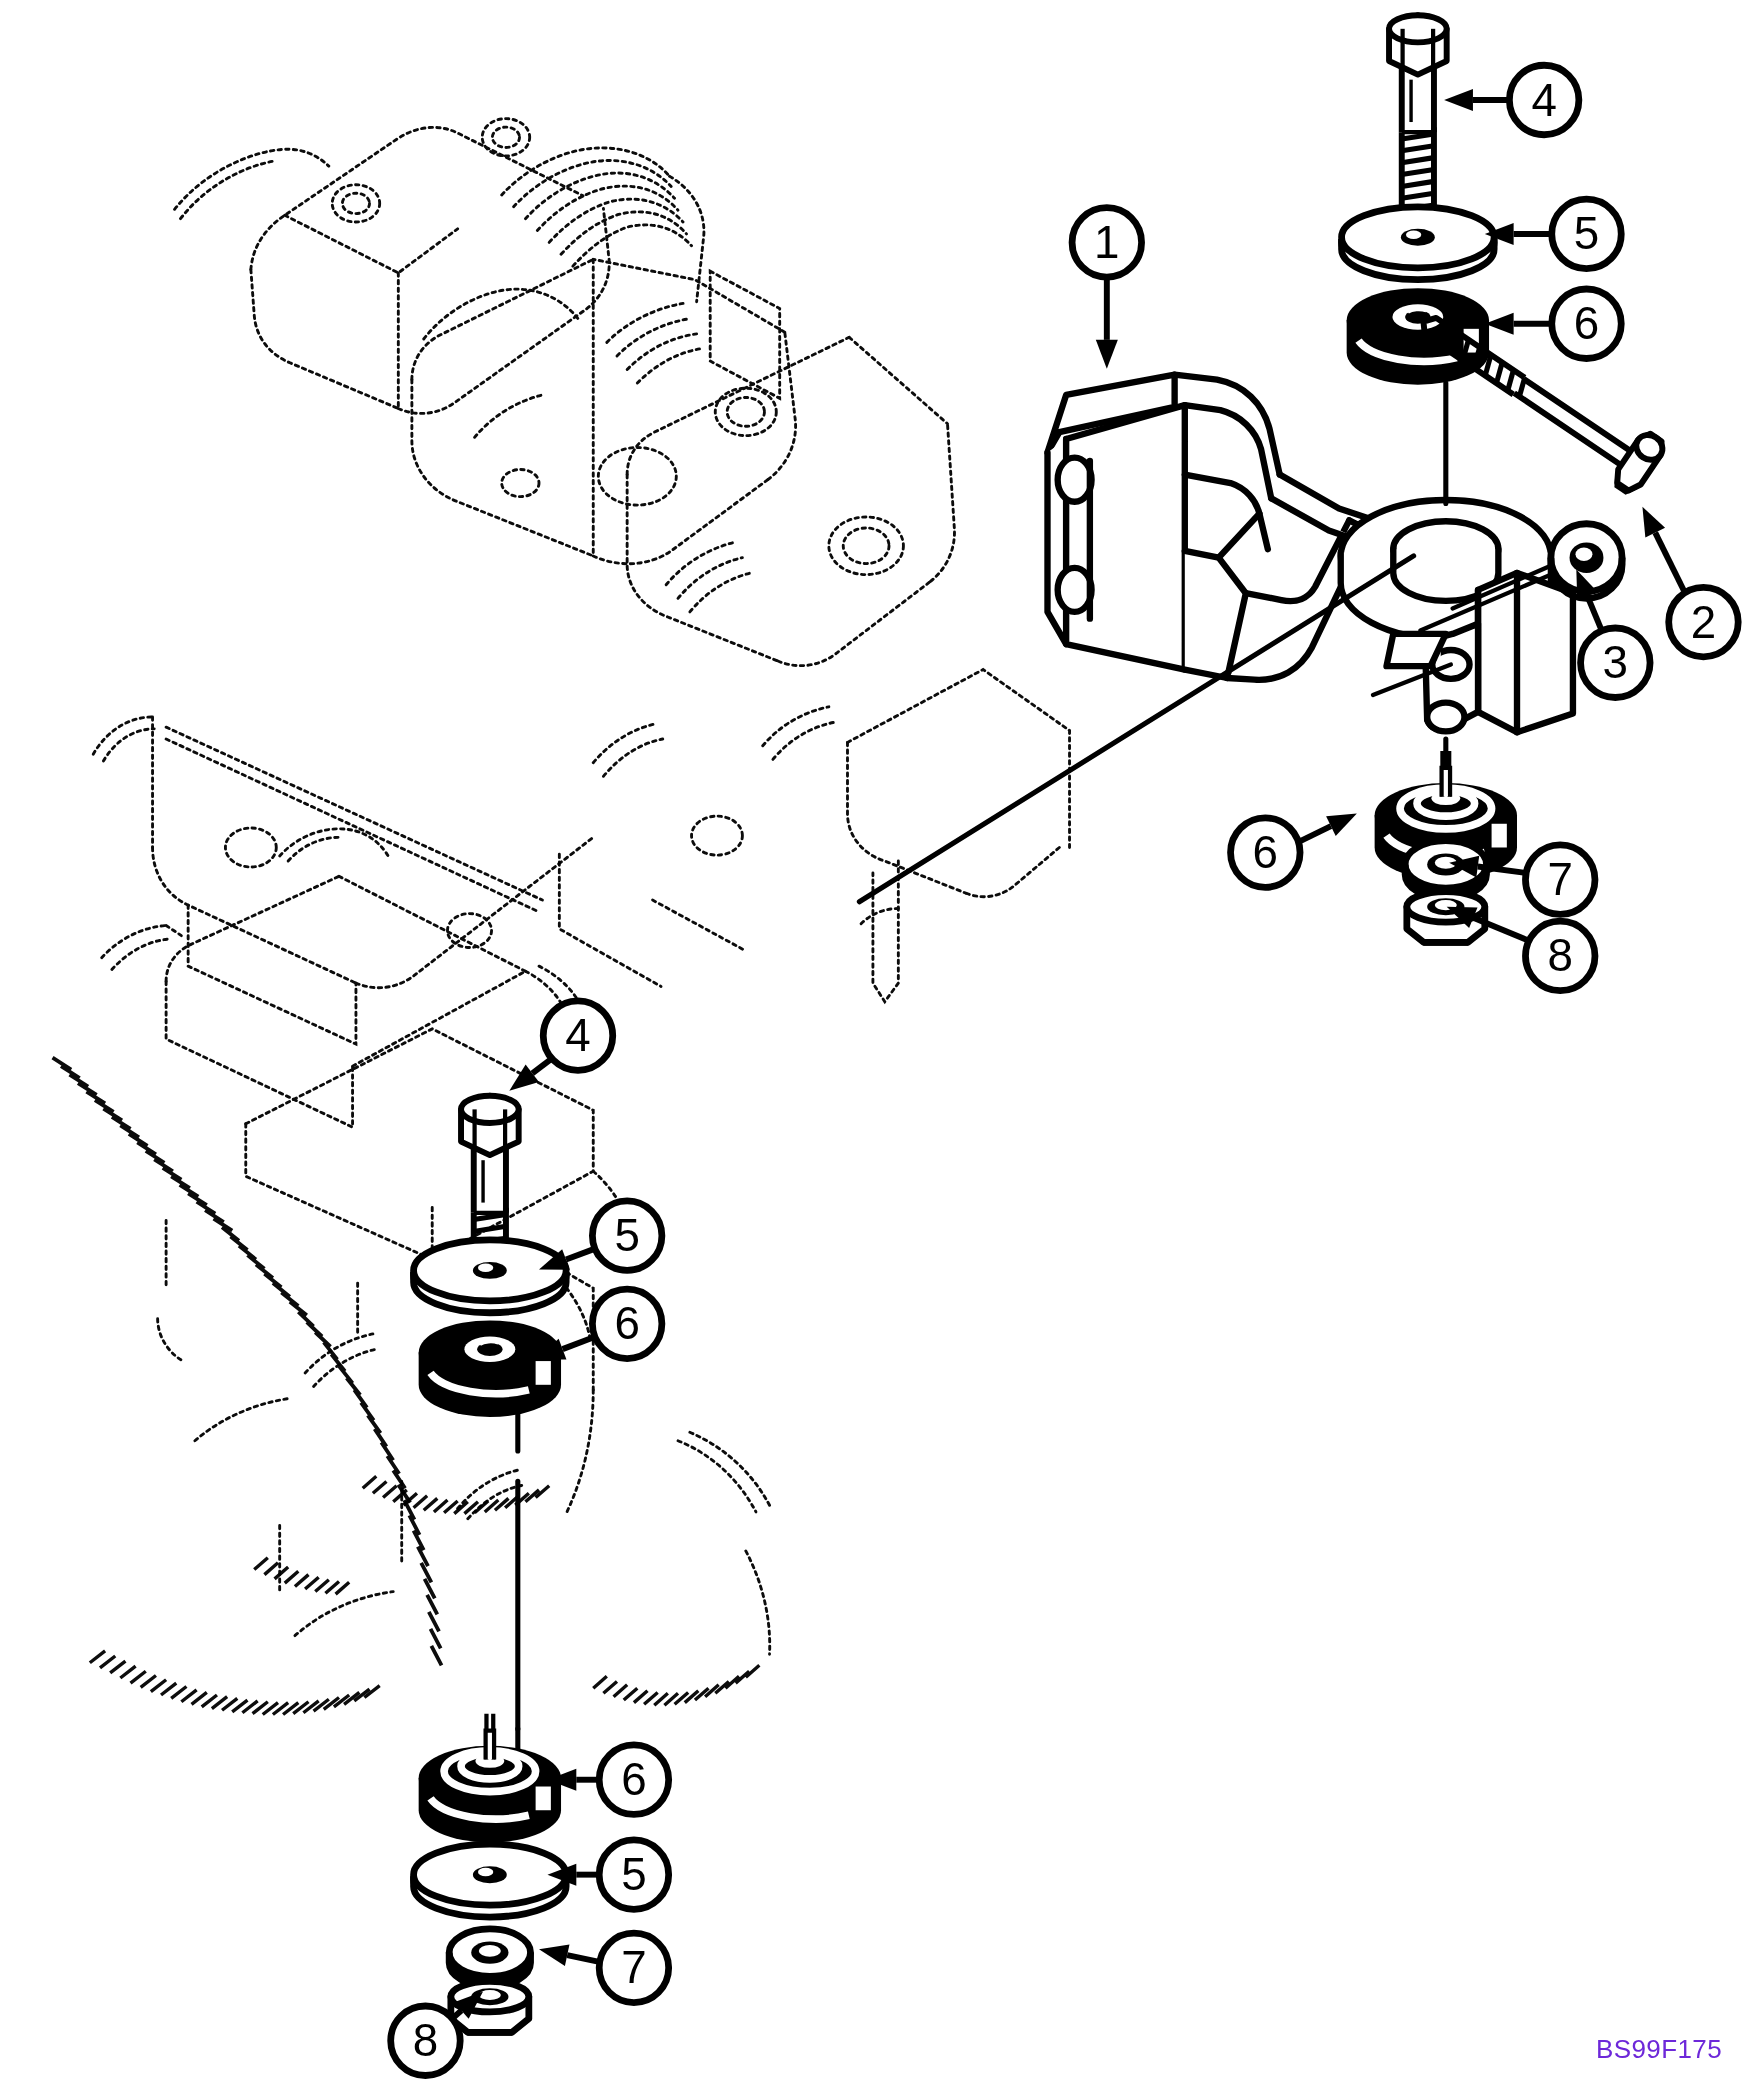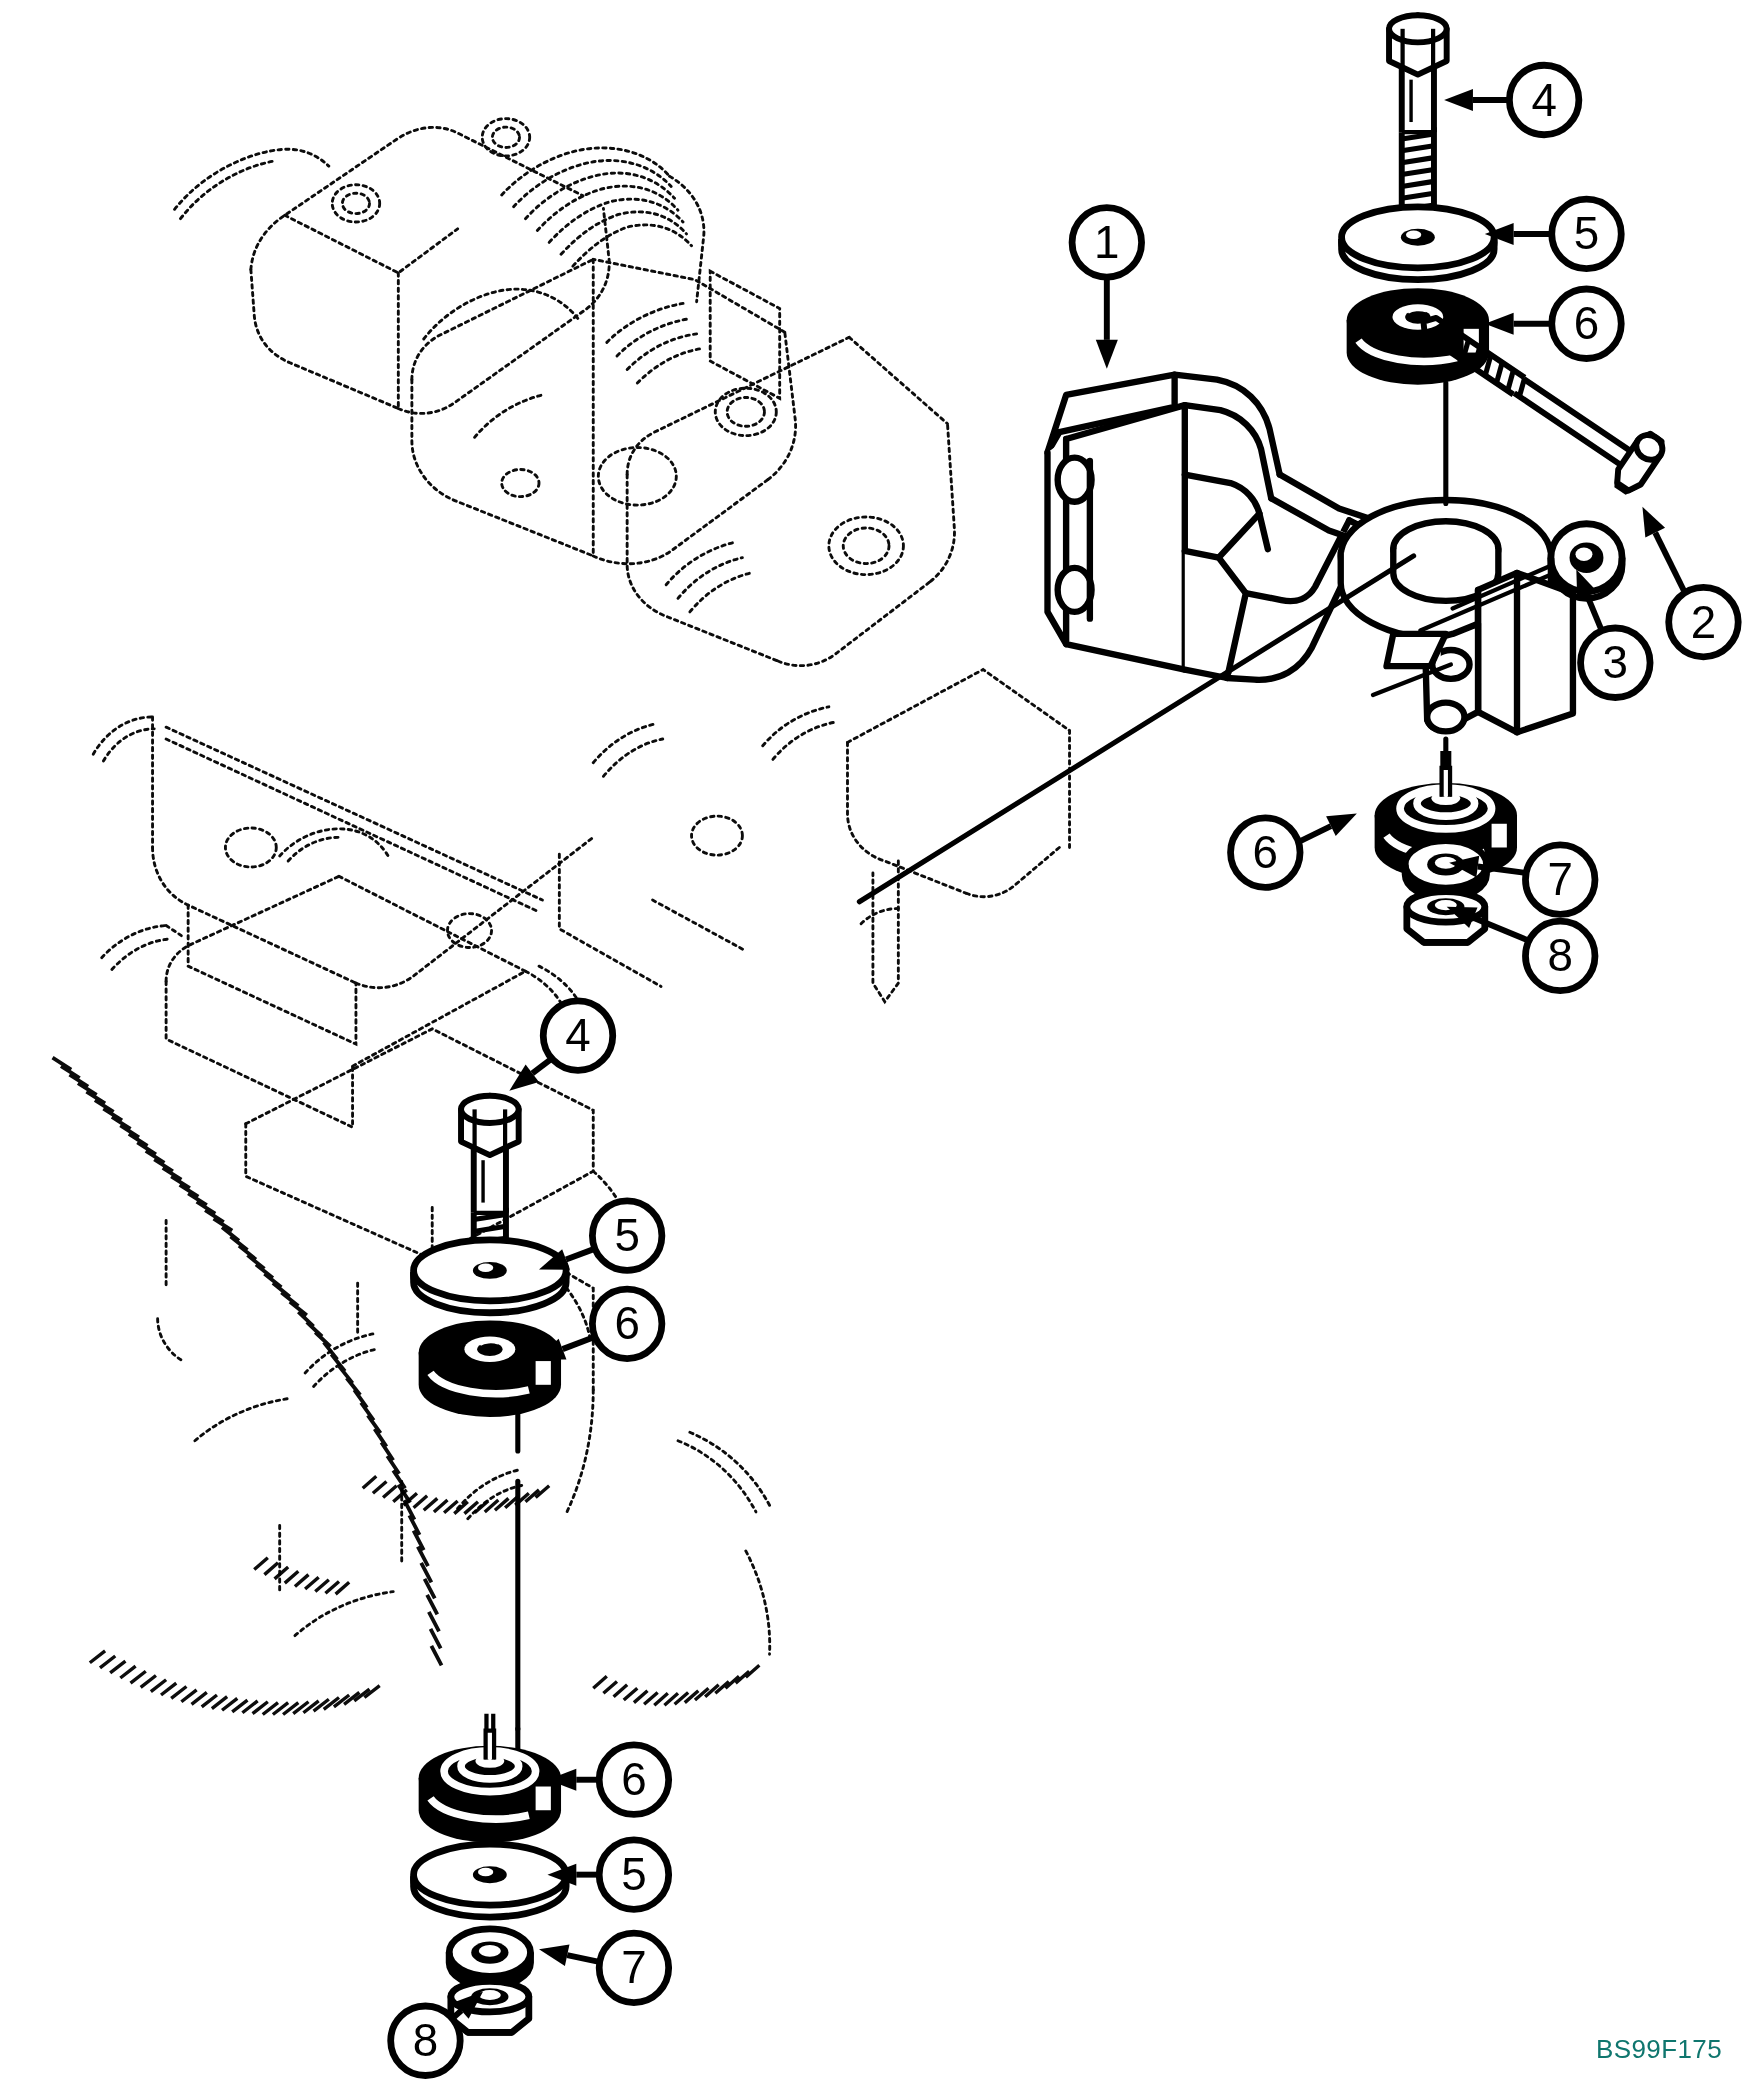--- a/index.html
+++ b/index.html
@@ -1,20 +1,20 @@
 <!DOCTYPE html>
 <html style="font-size:13.6px"><head>
 <meta charset="utf-8">
 <style>
   html,body{margin:0;padding:0;background:#fff;}
   body{width:1756px;height:2095px;position:relative;overflow:hidden;
        font-family:"Liberation Sans",sans-serif;}
   #stage{position:absolute;left:0;top:0;width:1756px;height:2095px;}
   svg#art{position:absolute;left:0;top:0;width:1756px;height:2095px;display:block;}
-  .figcode{position:absolute;right:34px;bottom:30.5px;font-size:26px;letter-spacing:0.4px;color:#0f766e;white-space:nowrap;}
+  .figcode{position:absolute;right:34px;bottom:30.5px;font-size:26px;letter-spacing:0.4px;color:#6d28d9;white-space:nowrap;}
 </style>
 </head>
 <body>
 
 <div id="stage">
 
 <svg id="art" viewBox="0 0 2072 2472" xmlns="http://www.w3.org/2000/svg">
   <defs>
     <g id="gBoltV">
 

